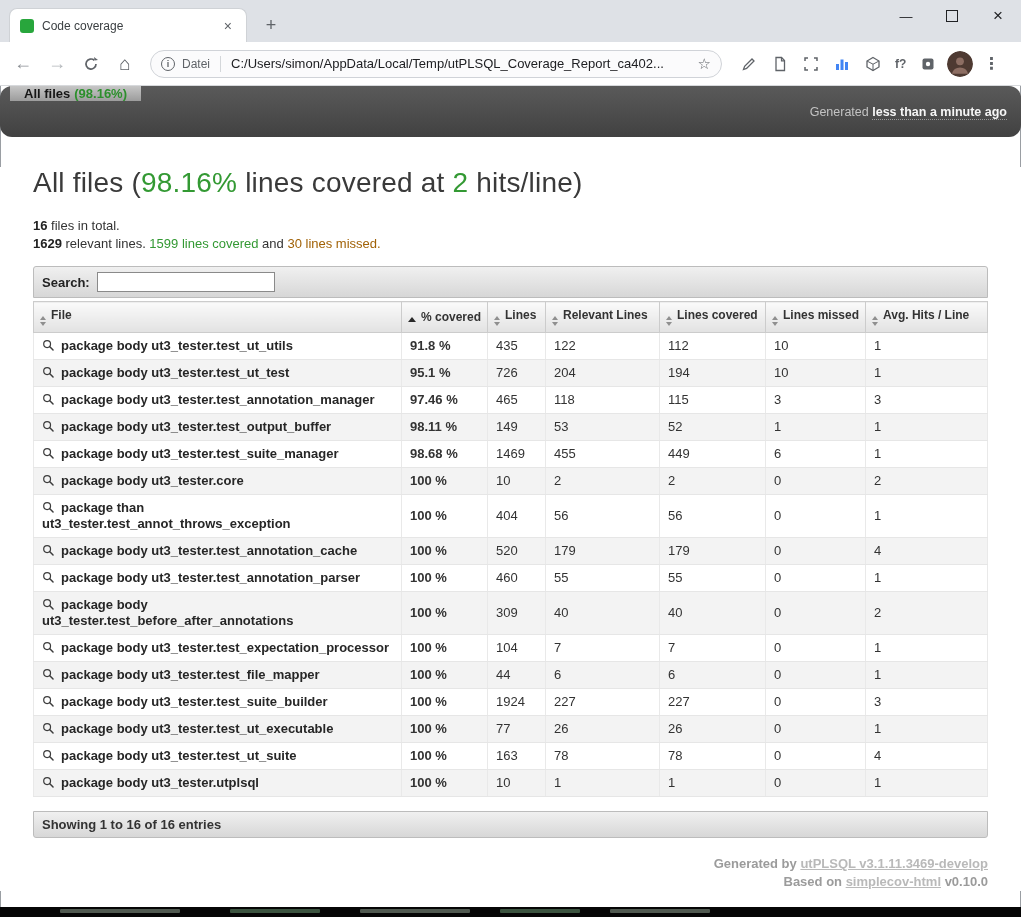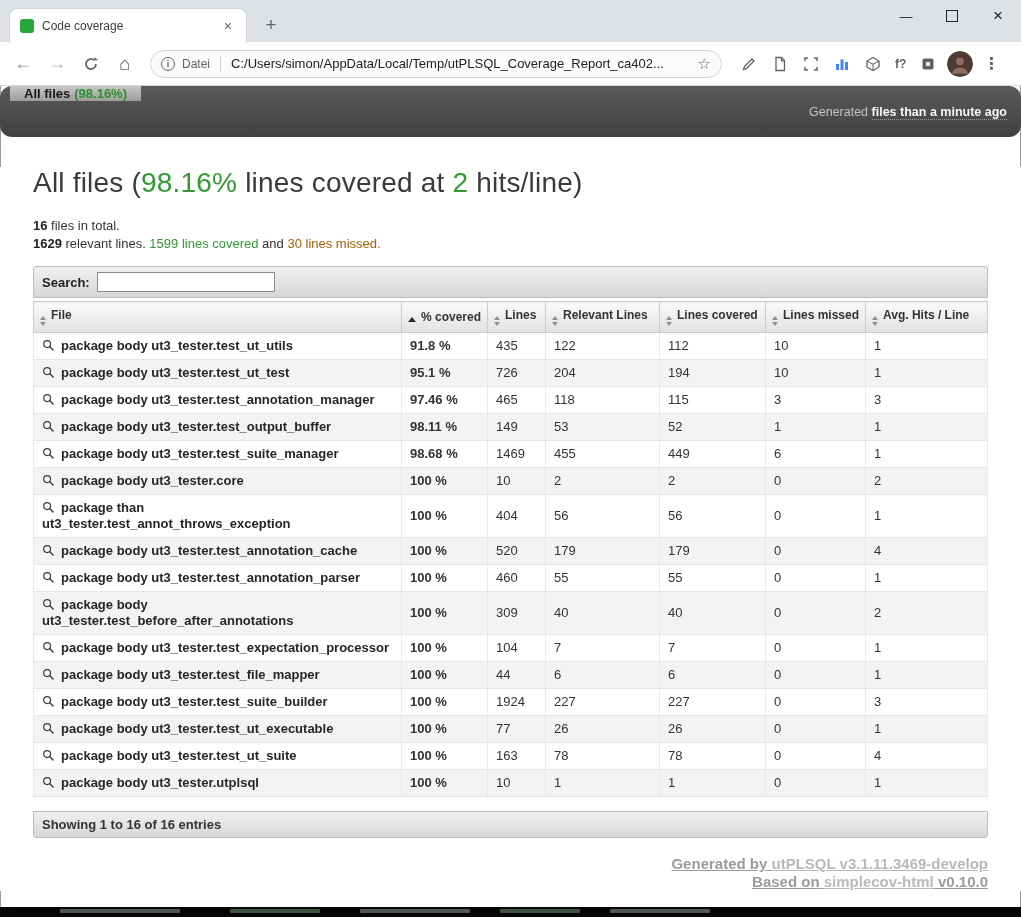--- a/index.html
+++ b/index.html
@@ -104,21 +104,21 @@
   td.cell-covered_pct { font-weight:bold; color:#339933; }
   .mag { width:13px; height:13px; vertical-align:-2px; margin-right:6px; }
 
   .footer-bar {
     margin-top:14px; height:27px; box-sizing:border-box;
     background:linear-gradient(#f0f0f0,#d7d7d7); border:1px solid #bcbcbc; border-radius:0 0 3px 3px;
     display:flex; align-items:center; padding:0 8px;
     font-size:13px; font-weight:bold; color:#333;
   }
 
-  .credits { margin-top:17px; text-align:right; font-size:15px; font-weight:bold; color:#9b9b9b; line-height:18px;text-decoration:underline; }
+  .credits { margin-top:17px; text-align:right; font-size:13px; font-weight:bold; color:#9b9b9b; line-height:18px; }
   .credit-link { color:#b9b9b9; text-decoration:underline; cursor:pointer; }
 
   
   .taskbar { position:absolute; left:0; right:0; bottom:0; height:10px; background:#060606; overflow:hidden; }
   .tb-speck { position:absolute; top:2px; height:4px; border-radius:1px; background:rgba(170,190,170,0.45); }
 </style>
 </head>
 <body>
 
 <div class="titlebar">
@@ -205,21 +205,21 @@
   <div class="menu-dots">⋮</div>
 </div>
 
 <div class="sc-header">
   <div class="sc-tab">
     <span>All files</span>
     <span class="pct">(98.16%)</span>
   </div>
   <div class="sc-generated">
     <span>Generated</span>
-    <span class="time">files than a minute ago</span>
+    <span class="time">less than a minute ago</span>
   </div>
 </div>
 
 <div class="page">
   <h1><span>All files (</span><span class="green">98.16%</span><span> lines covered at </span><span class="green">2</span><span> hits/line)</span></h1>
 
   <div class="summary">
     <div><b>16</b><span> files in total.</span></div>
     <div><b>1629</b><span> relevant lines. </span><span class="green">1599 lines covered</span><span> and </span><span class="red">30 lines missed.</span></div>
   </div>

